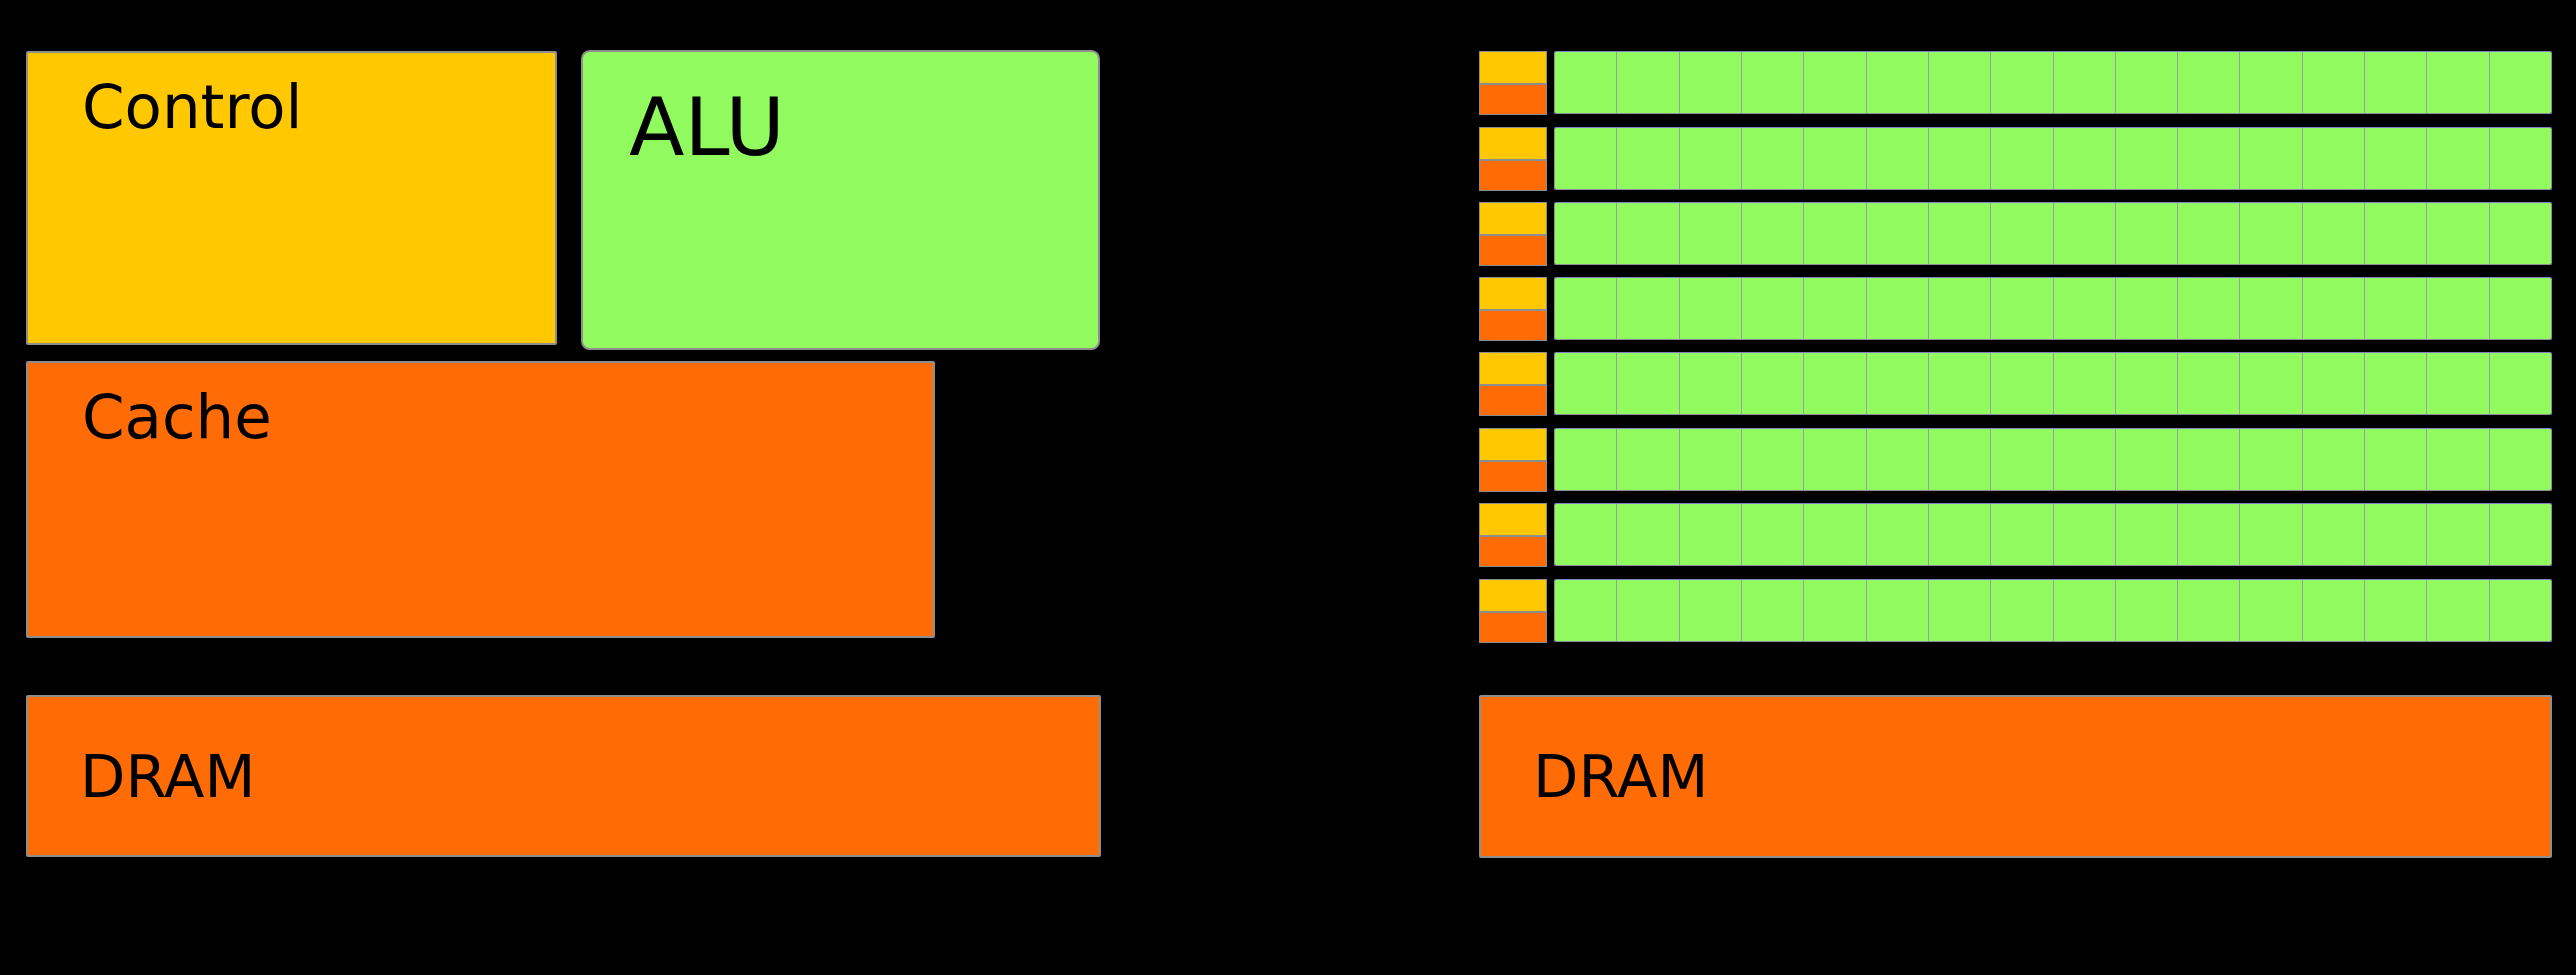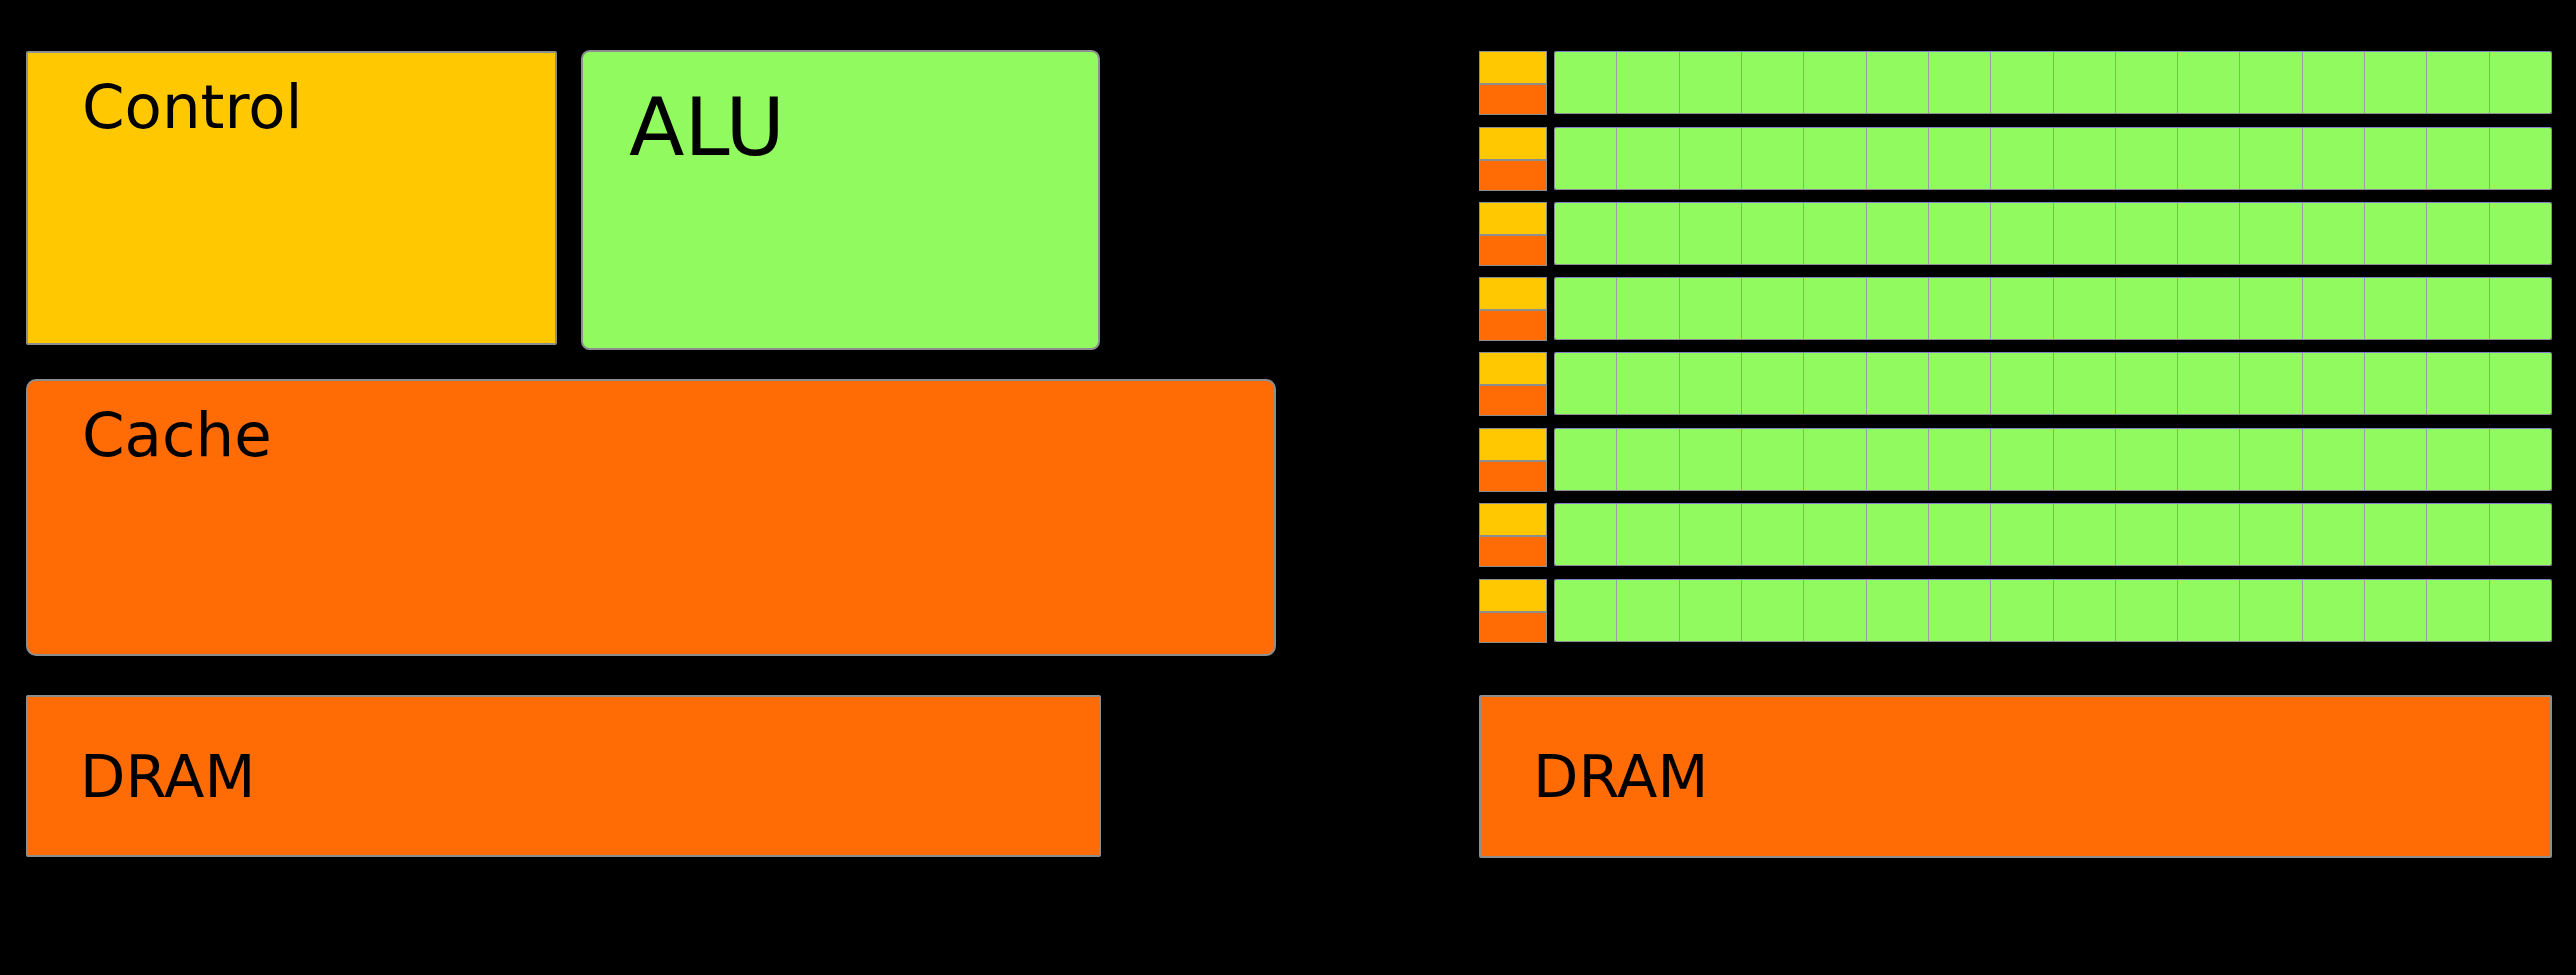--- a/index.html
+++ b/index.html
@@ -37,23 +37,23 @@
     font-size: 61px;
   }
   #alu-box {
     left: 581px; top: 50px; width: 519px; height: 300px;
     background: var(--green, #90fa5f);
     border-radius: 8.6px;
     padding: 35px 0 1px 46px;
     font-size: 81px;
   }
   #cache-box {
-    left: 26px; top: 379px; width: 1250px; height: 277px;
+    left: 26px; top: 361px; width: 909px; height: 277px;
     background: var(--orange, #ff6b05);
-    border-radius: 10px;
+    border-radius: 2px;
     padding: 23px 0 0 54px;
     font-size: 61px;
   }
   #cpu-dram-box {
     left: 26px; top: 695px; width: 1075px; height: 162px;
     background: var(--orange, #ff6b05);
     border-radius: 1.9px;
     display: flex; align-items: center;
     padding-left: 52px;
     font-size: 59px;

